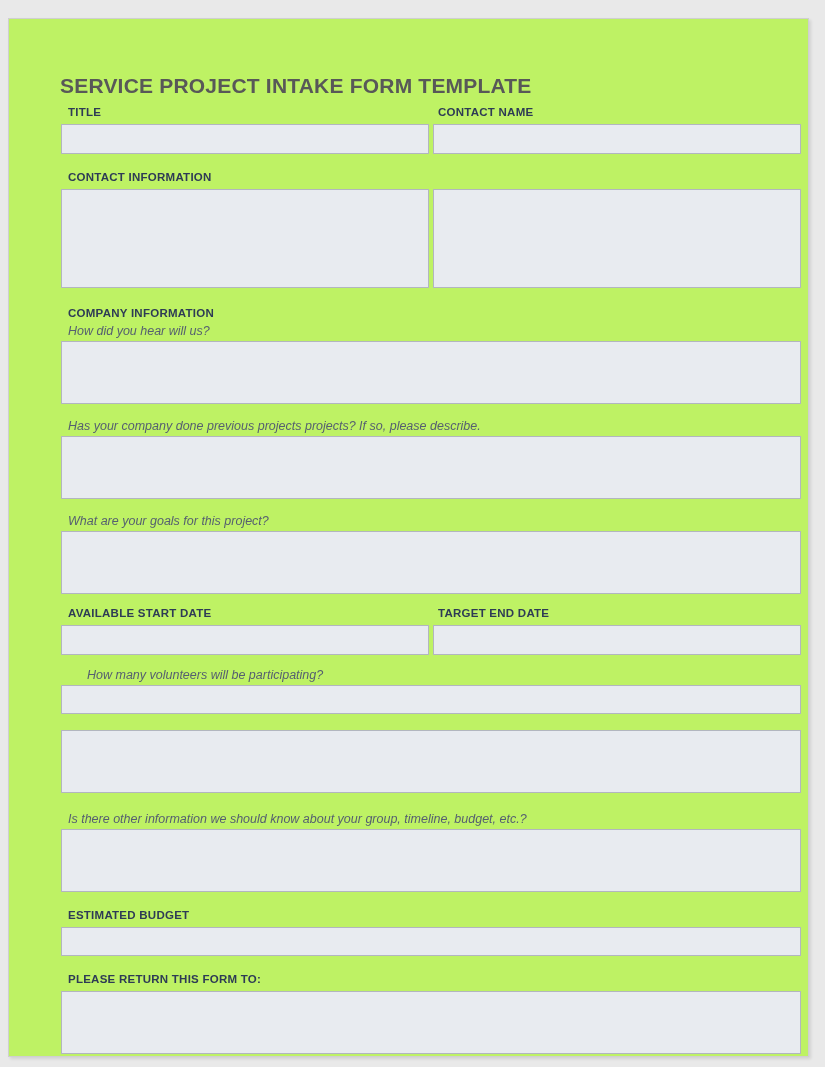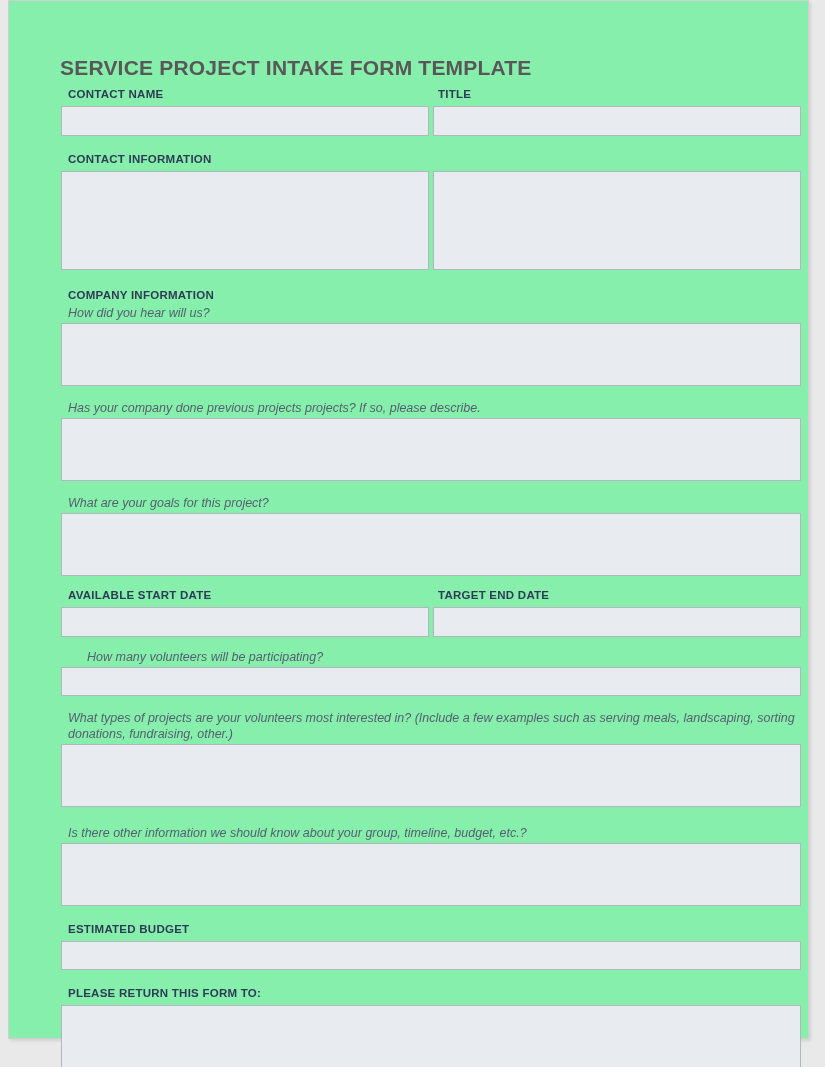--- a/index.html
+++ b/index.html
@@ -9,24 +9,24 @@
   body {
     width: 825px;
     height: 1067px;
     background: #e9e9e9;
     font-family: "Liberation Sans", sans-serif;
     overflow: hidden;
   }
   .page-shadow-wrap {
     position: absolute;
     left: 8px;
-    top: 0;
+    top: 18px;
     width: 801px;
     height: 1039px;
-    background: #86efac;
+    background: #bef264;
     border: 1px solid #cfcfcf;
     box-shadow: 2px 2px 3px rgba(0,0,0,0.10);
     box-sizing: border-box;
   }
   .sheet {
     position: absolute;
     left: 0;
     top: 0;
     width: 100%;
     height: 100%;
@@ -114,22 +114,22 @@
 <body>
 
 <div class="page-shadow-wrap">
   <div class="sheet">
 
     <div class="form-title">SERVICE PROJECT INTAKE FORM TEMPLATE</div>
 
     <div class="content">
 
       <div class="labels2">
+        <div class="lcol label">TITLE</div>
         <div class="lcol label">CONTACT NAME</div>
-        <div class="lcol label">TITLE</div>
       </div>
       <div class="sp-4"></div>
       <div class="row2">
         <div class="field h-line-tall"></div>
         <div class="gap"></div>
         <div class="field h-line-tall"></div>
       </div>
 
       <div class="sp-16"></div>
 
@@ -177,21 +177,20 @@
       </div>
 
       <div class="sp-12"></div>
 
       <div class="question indented">How many volunteers will be participating?</div>
       <div class="sp-2"></div>
       <div class="field h-line"></div>
 
       <div class="sp-14"></div>
 
-      <div class="question">What types of projects are your volunteers most interested in? (Include a few examples such as serving meals, landscaping, sorting donations, fundraising, other.)</div>
       <div class="sp-2"></div>
       <div class="field h-area-tall"></div>
 
       <div class="sp-16"></div>
 
       <div class="sp-2"></div>
       <div class="question">Is there other information we should know about your group, timeline, budget, etc.?</div>
       <div class="sp-2"></div>
       <div class="field h-area-tall"></div>
 

